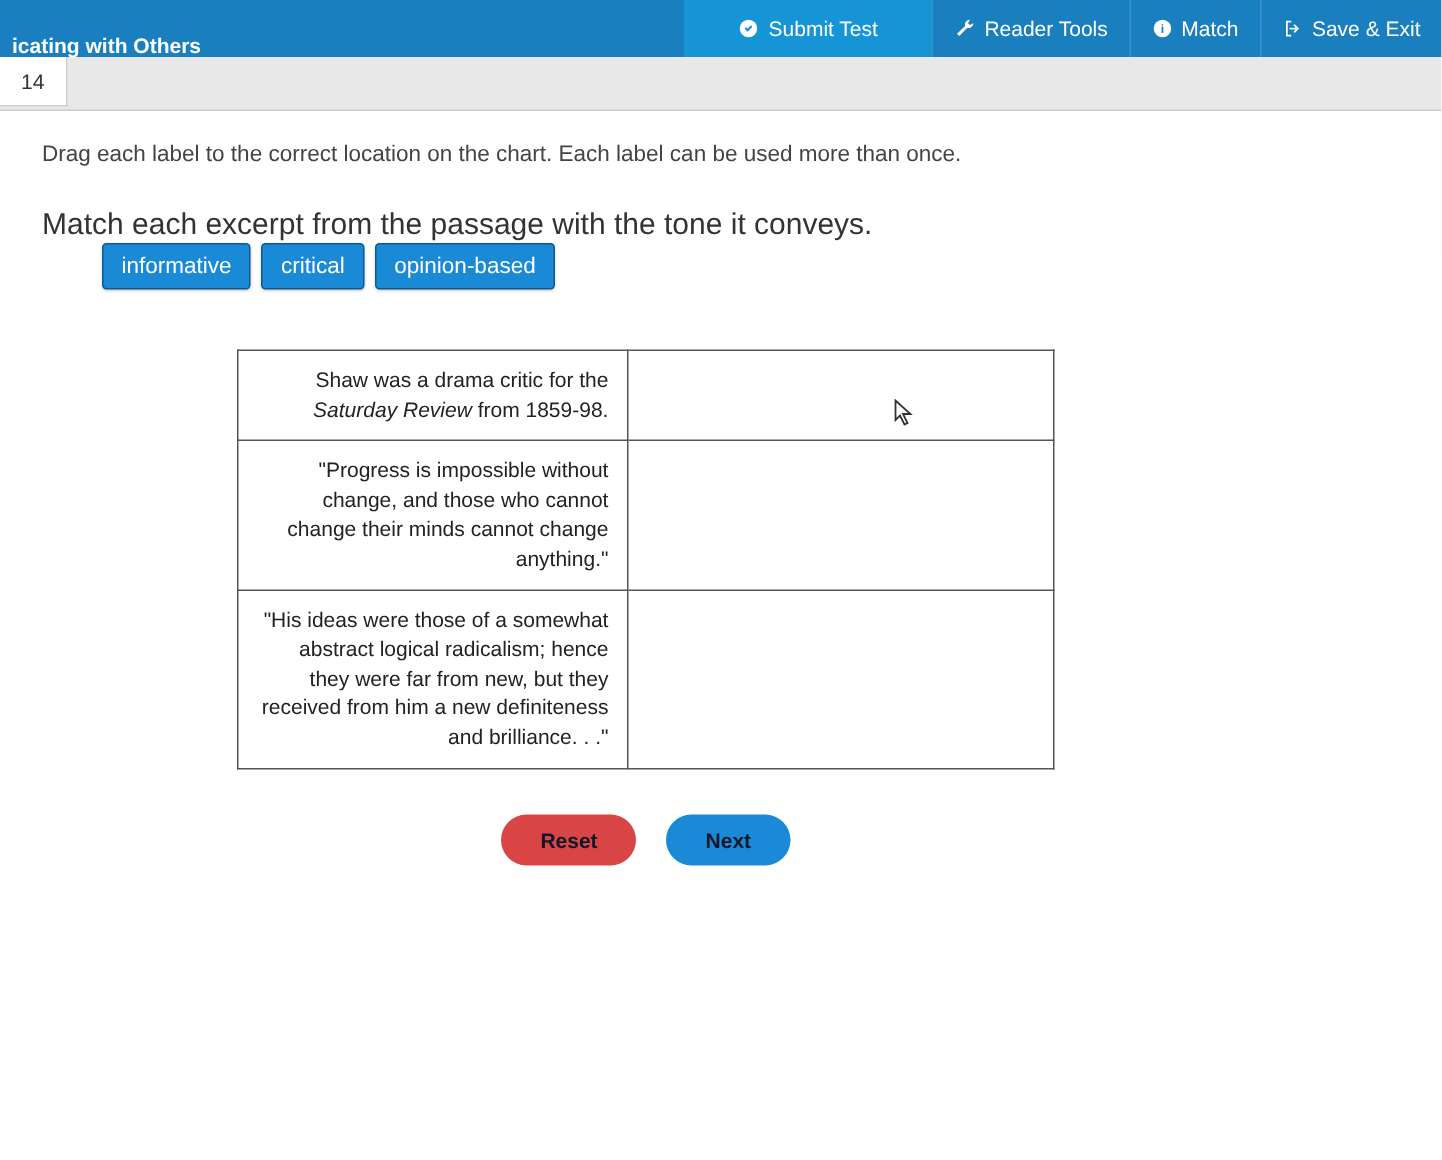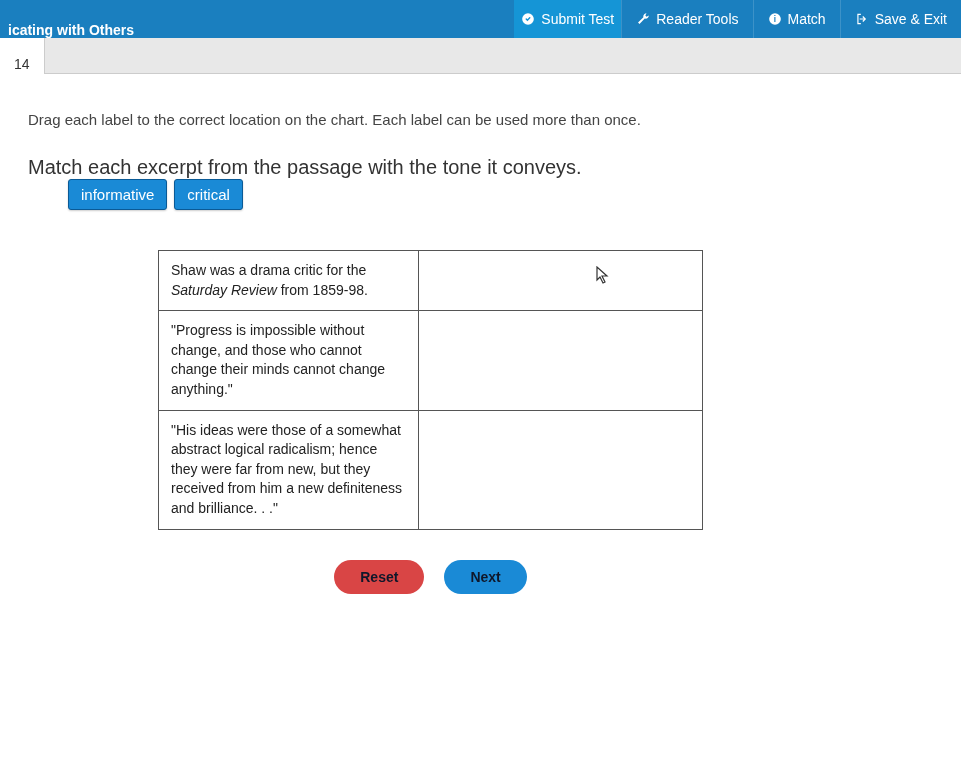--- a/index.html
+++ b/index.html
@@ -30,39 +30,39 @@
       align-items: center;
       gap: 6px;
       padding: 0 14px;
       height: 100%;
       cursor: pointer;
       border-left: 1px solid rgba(255,255,255,0.15);
     }
     .header-btn.submit {
       background: #1595d6;
       border-left: none;
-      padding: 0 7px;
+      padding: 0 36px;
     }
     .icon-svg { width: 14px; height: 14px; fill: white; display: block; }
     .toolbar {
       background: #e8e8e8;
       height: 36px;
       border-bottom: 1px solid #ccc;
     }
     .qnum-tab {
       display: inline-block;
       background: #fff;
-      padding: 18px 14px;
+      padding: 8px 14px;
       font-size: 14px;
       color: #333;
       border-right: 1px solid #ccc;
       border-bottom: 1px solid #ccc;
     }
     .content {
-      padding: 37px 28px;
+      padding: 20px 28px;
       background: #fff;
       height: calc(100% - 74px);
       position: relative;
     }
     .instructions {
       font-size: 15px;
       color: #444;
       margin-bottom: 28px;
     }
     .sub-instructions {
@@ -86,20 +86,21 @@
       box-shadow: 0 1px 2px rgba(0,0,0,0.2);
     }
     .chart-table {
       border-collapse: collapse;
       margin-left: 130px;
       width: 545px;
     }
     .chart-table td {
       border: 1px solid #555;
       vertical-align: top;
+      text-align: right;
     }
     .chart-table td.excerpt {
       padding: 10px 12px;
       font-size: 14px;
       color: #222;
       width: 260px;
       line-height: 1.4;
     }
     .chart-table td.dropzone {
       width: 285px;
@@ -171,20 +172,21 @@
   <div class="qnum-tab">14</div>
 </div>
 
 <div class="content">
   <p class="instructions">Drag each label to the correct location on the chart. Each label can be used more than once.</p>
   <p class="sub-instructions">Match each excerpt from the passage with the tone it conveys.</p>
 
   <div class="labels-row">
     <div class="drag-label">informative</div>
     <div class="drag-label">critical</div>
+    <div class="drag-label">opinion-based</div>
   </div>
 
   <table class="chart-table">
     <tbody>
         <tr>
       <td class="excerpt">
         <span>Shaw was a drama critic for the </span><span class="italic-title">Saturday Review</span><span> from 1859-98.</span>
       </td>
       <td class="dropzone"></td>
     </tr>

